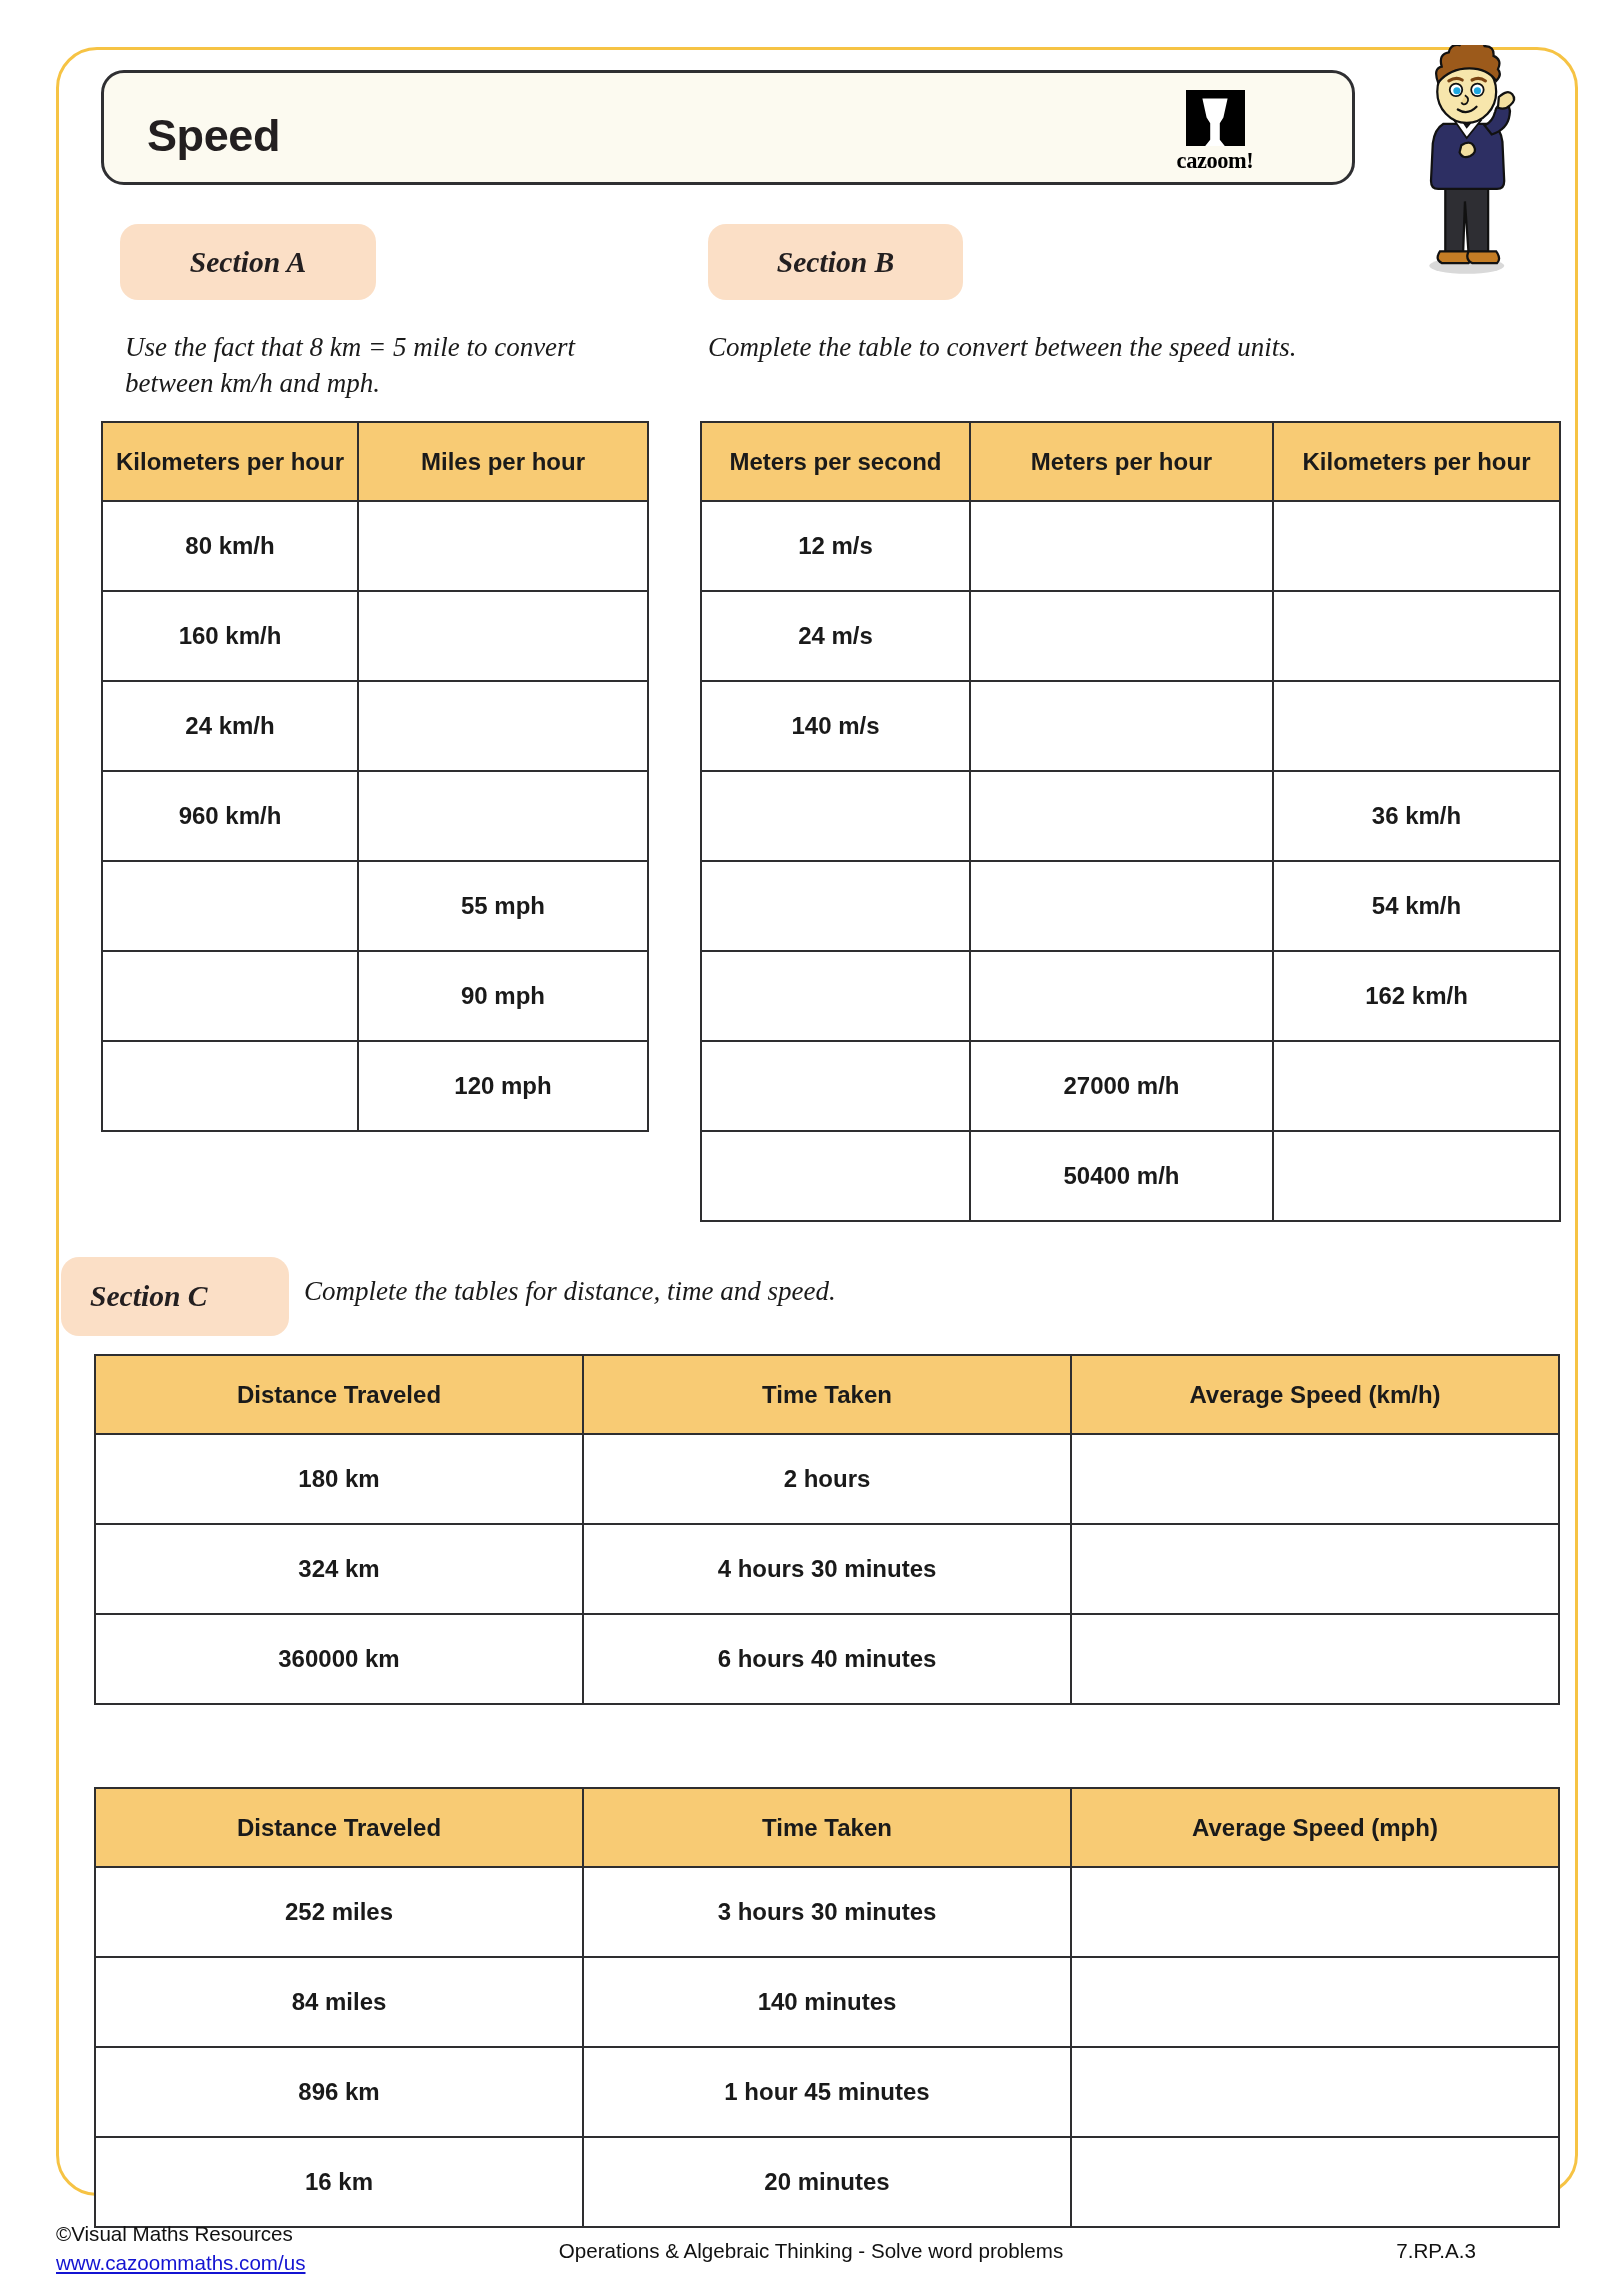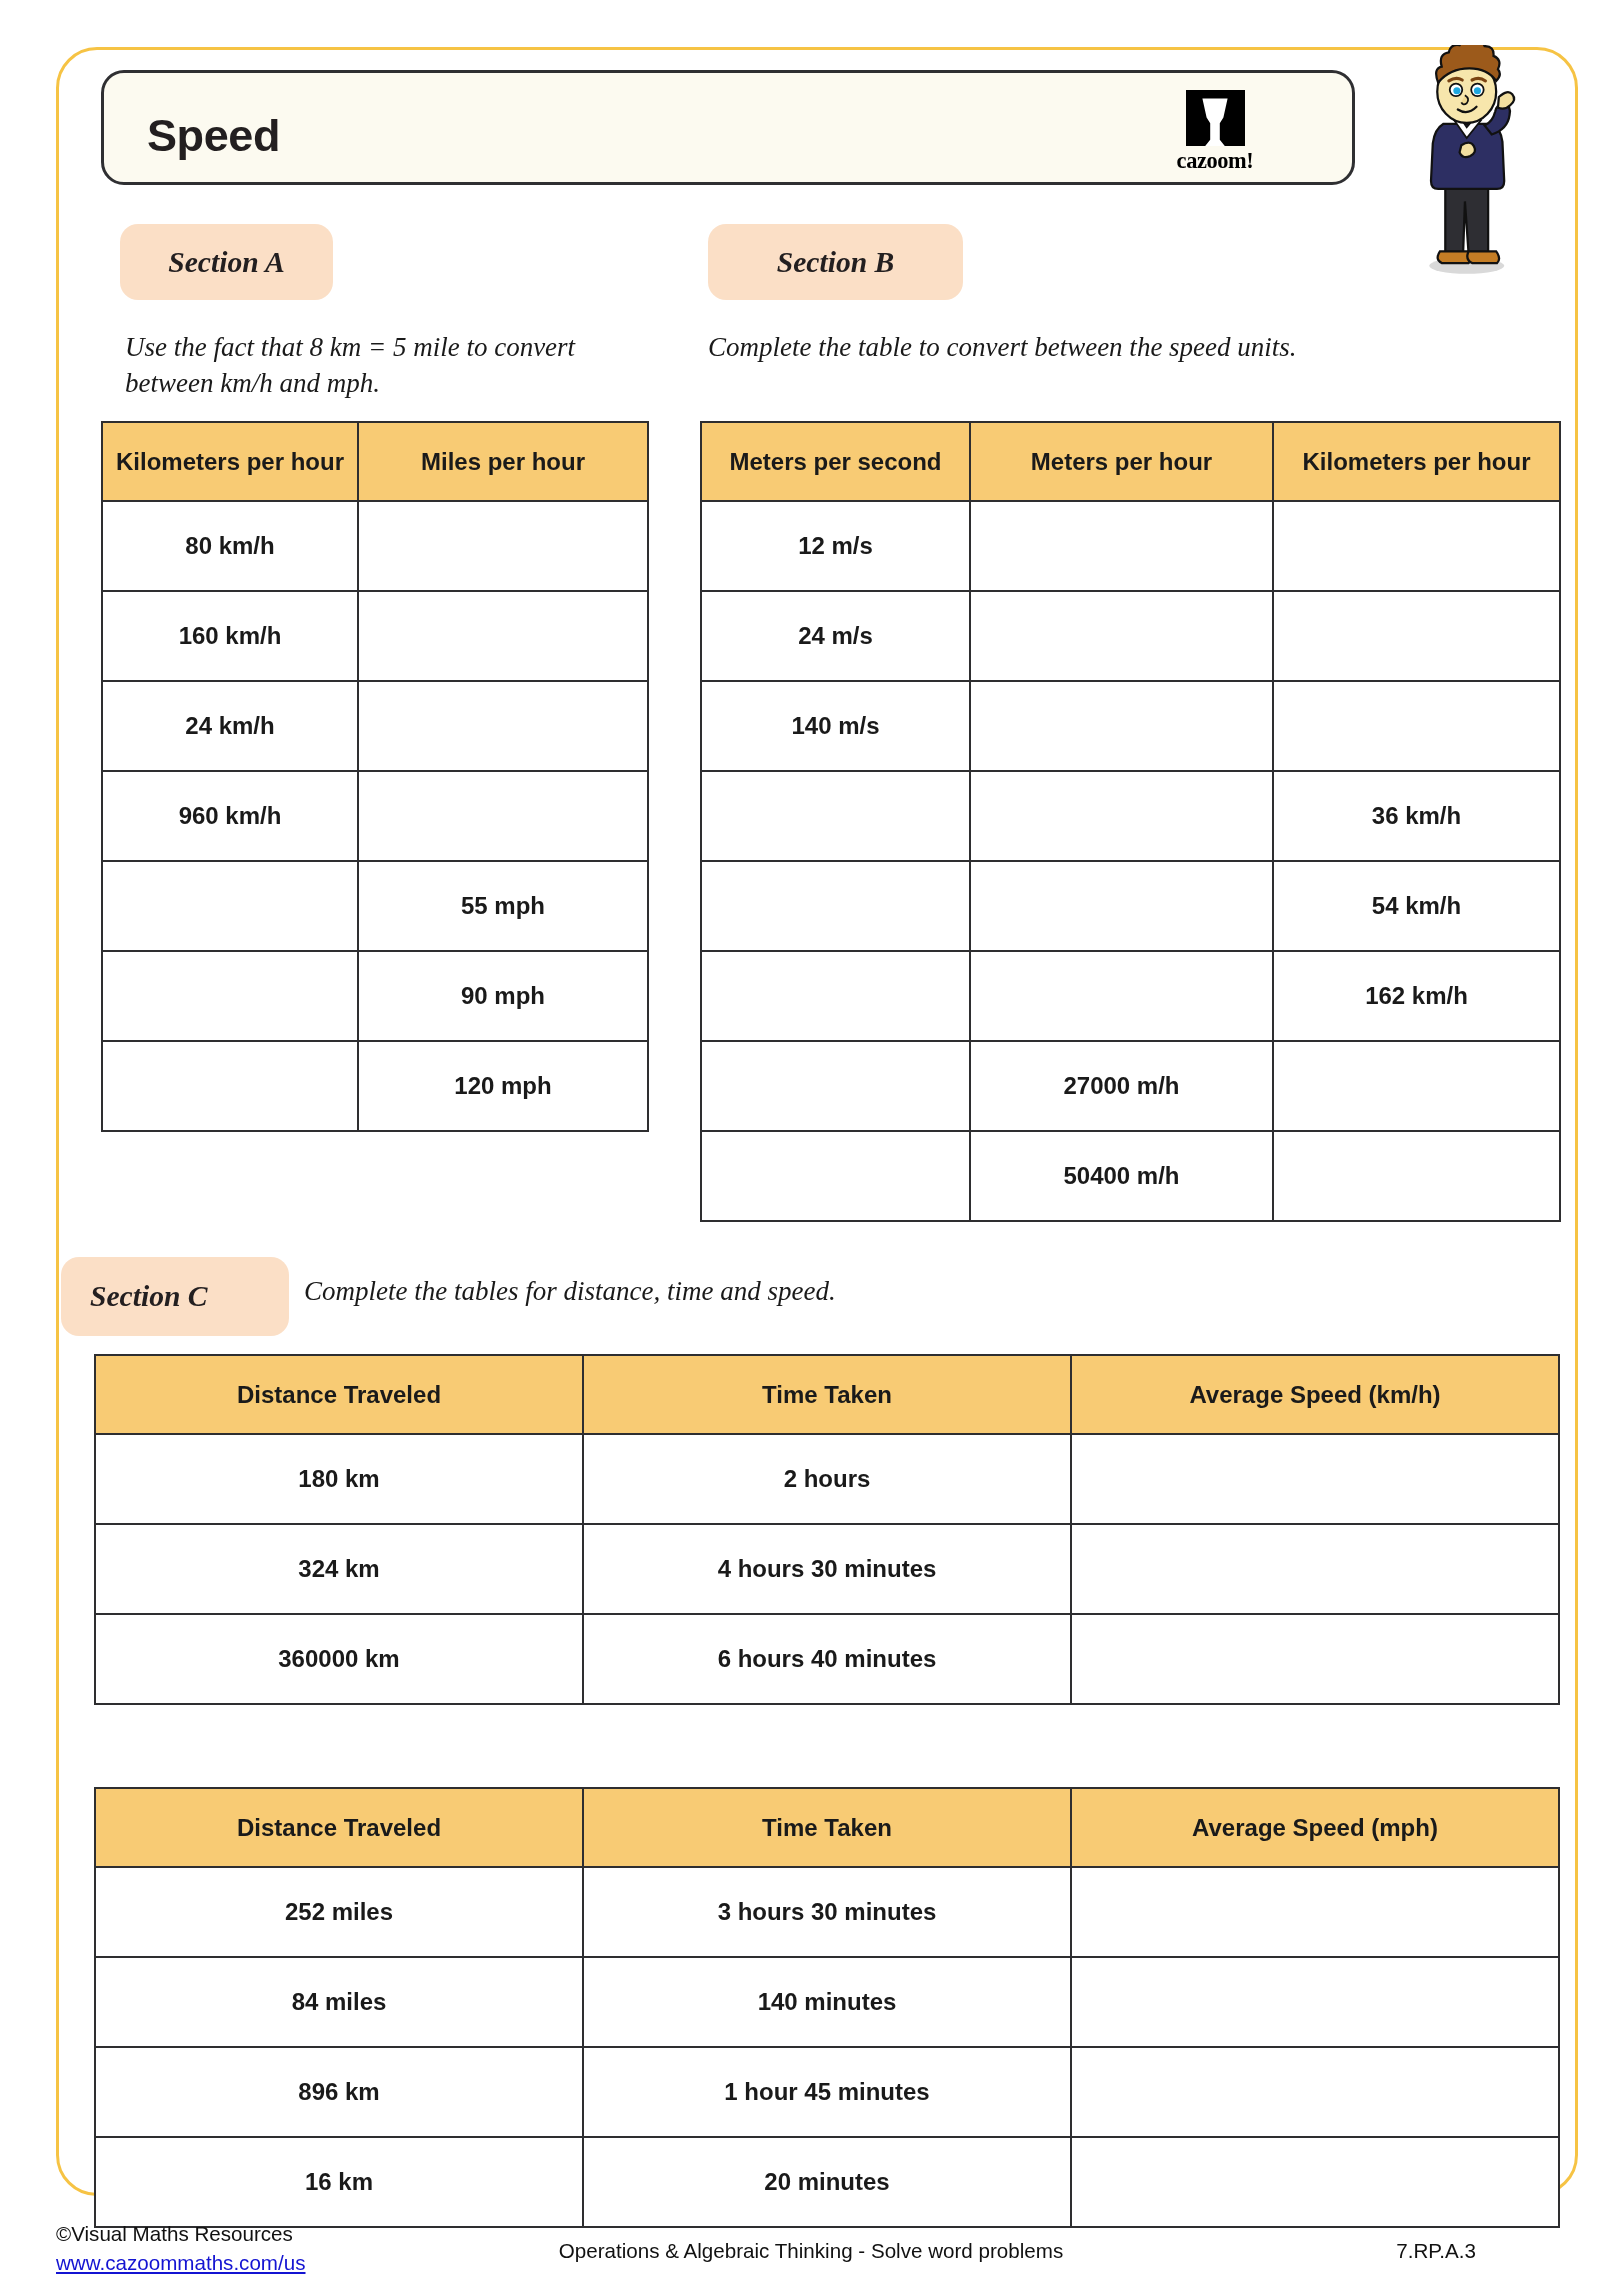--- a/index.html
+++ b/index.html
@@ -103,21 +103,21 @@
     border-radius: 18px;
     display: flex;
     align-items: center;
     justify-content: center;
     font-family: "Liberation Serif", serif;
     font-style: italic;
     font-weight: bold;
     font-size: 29.6px;
     color: #231f20;
   }
-  #pill-a { left: 120px; top: 224px; width: 213px; height: 76px; }
+  #pill-a { left: 120px; top: 224px; width: 256px; height: 76px; }
   #pill-b { left: 708px; top: 224px; width: 255px; height: 76px; }
   #pill-c { left: 61px;  top: 1257px; width: 228px; height: 79px; justify-content: flex-start; padding-left: 29px; }
 
   .sec-instr {
     position: absolute;
     font-family: "Liberation Serif", serif;
     font-style: italic;
     font-size: 27px;
     line-height: 1.32;
     color: #1a1a1a;

